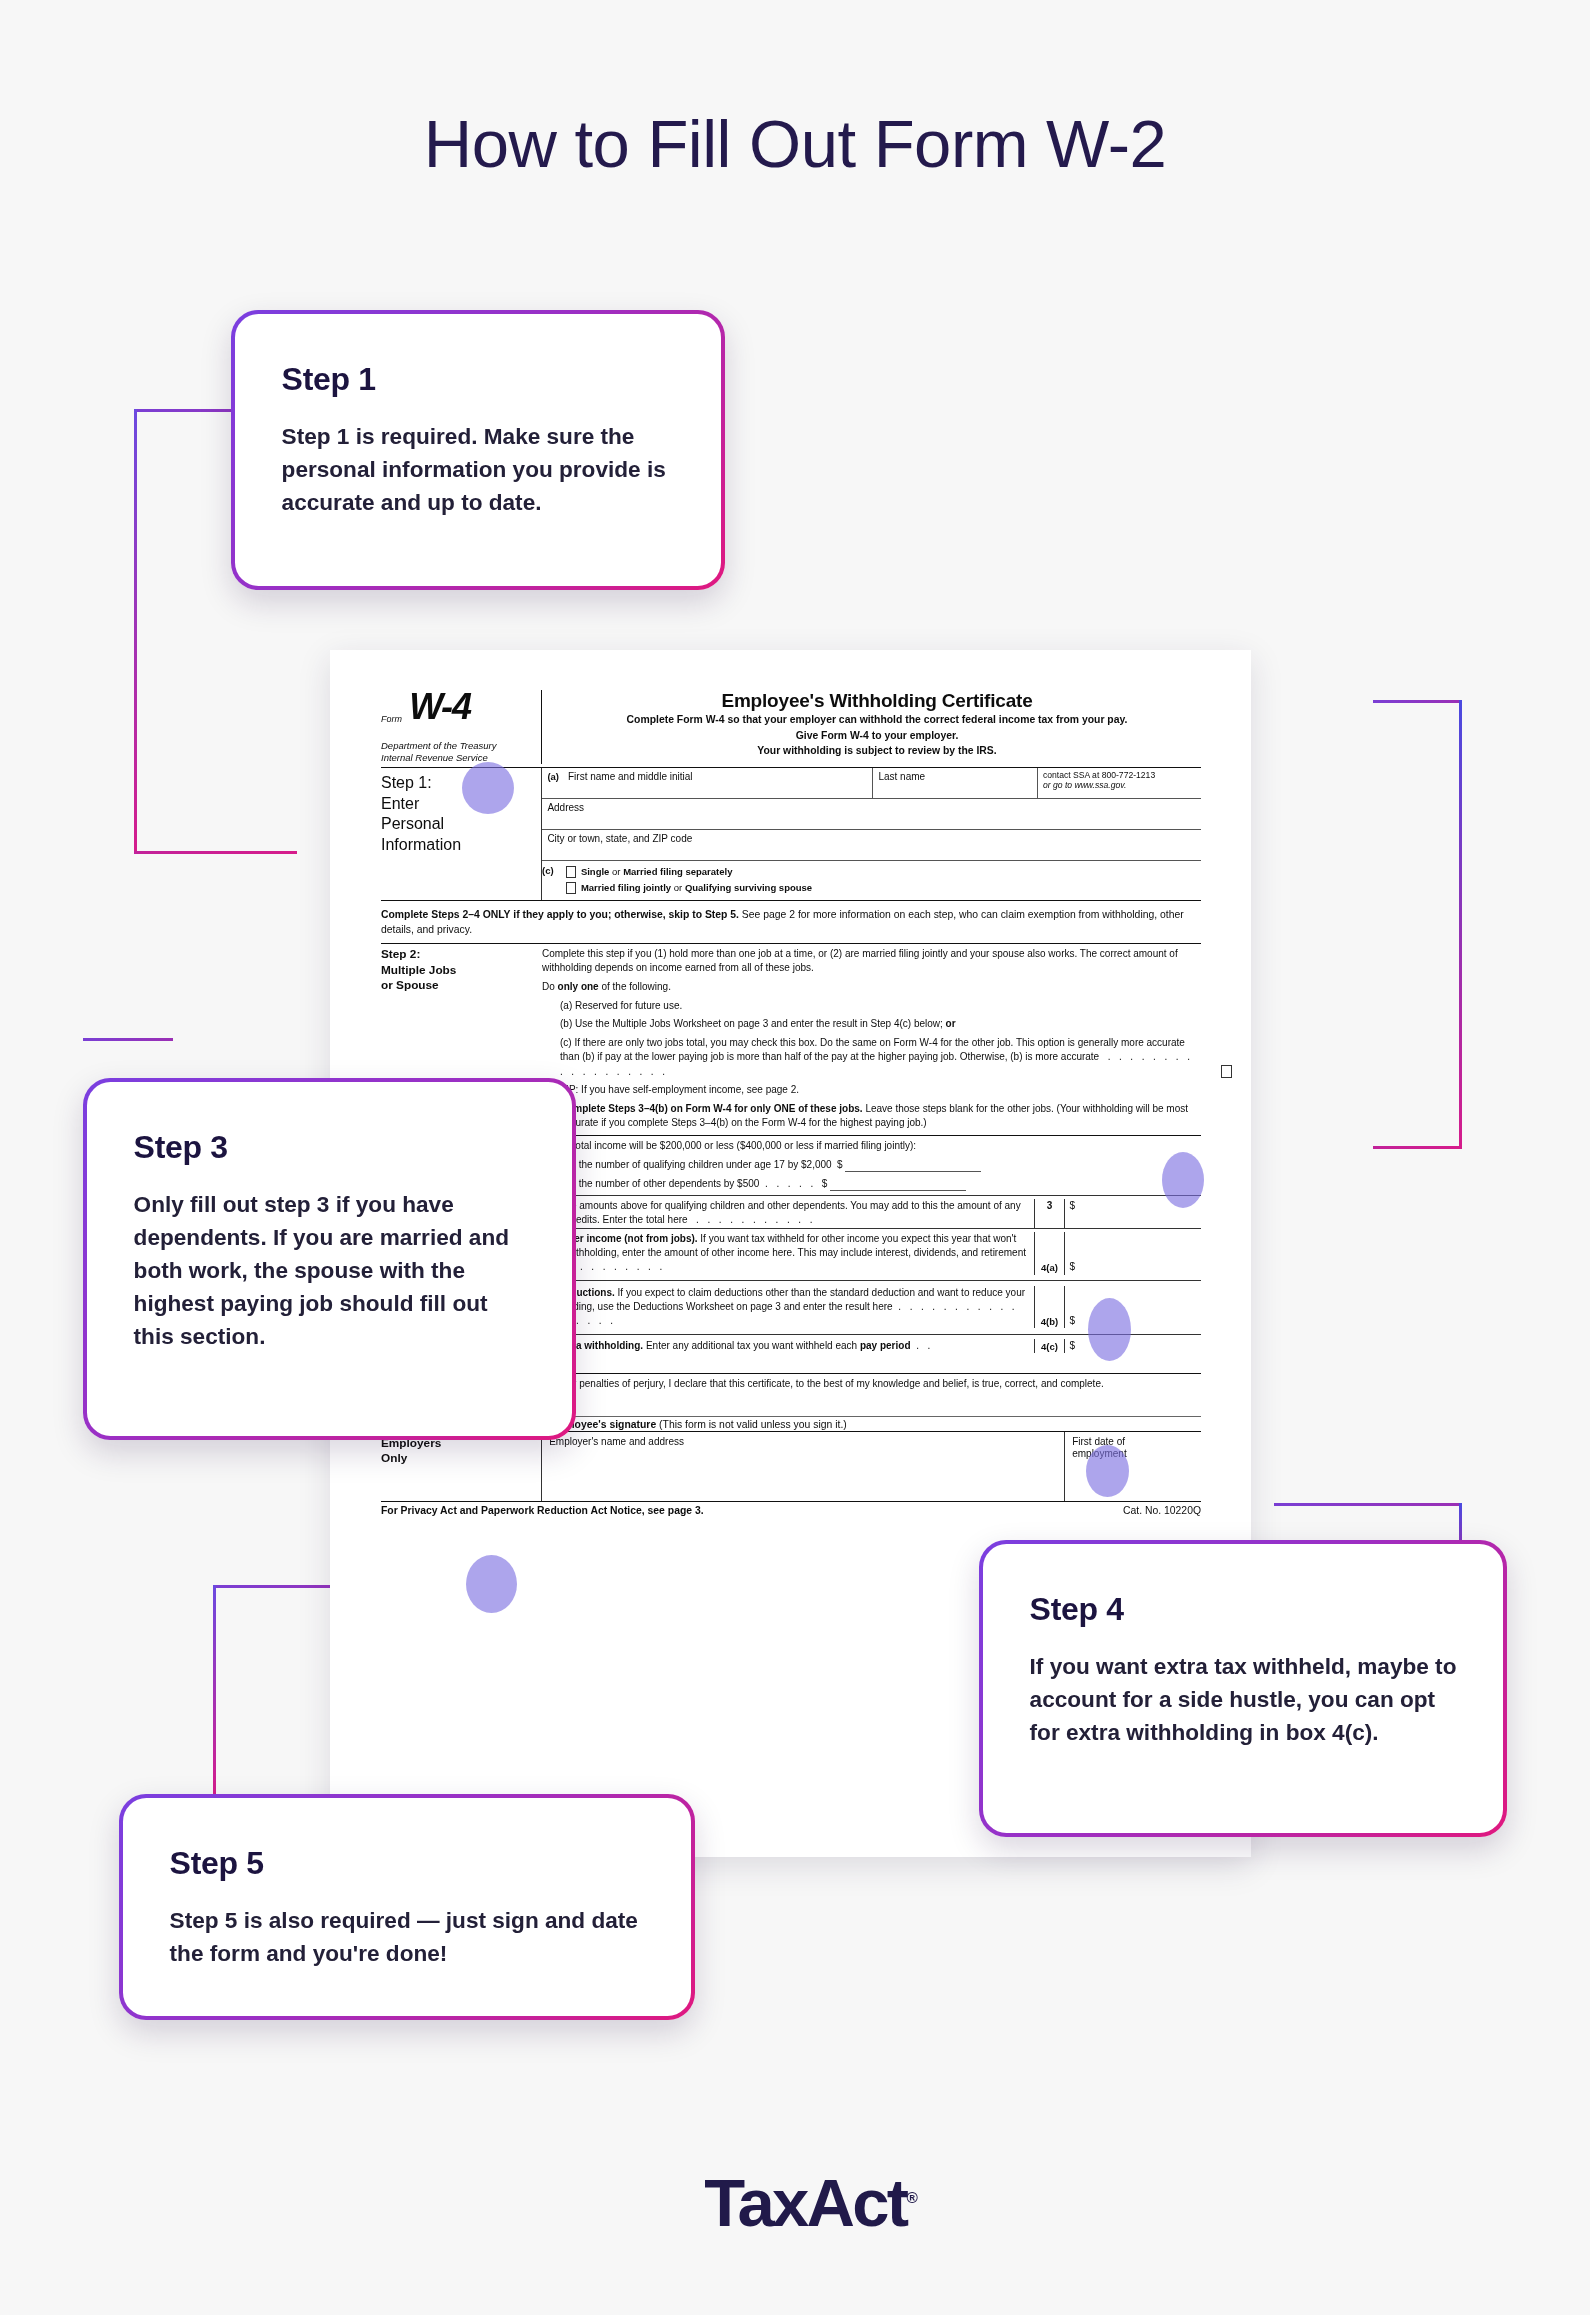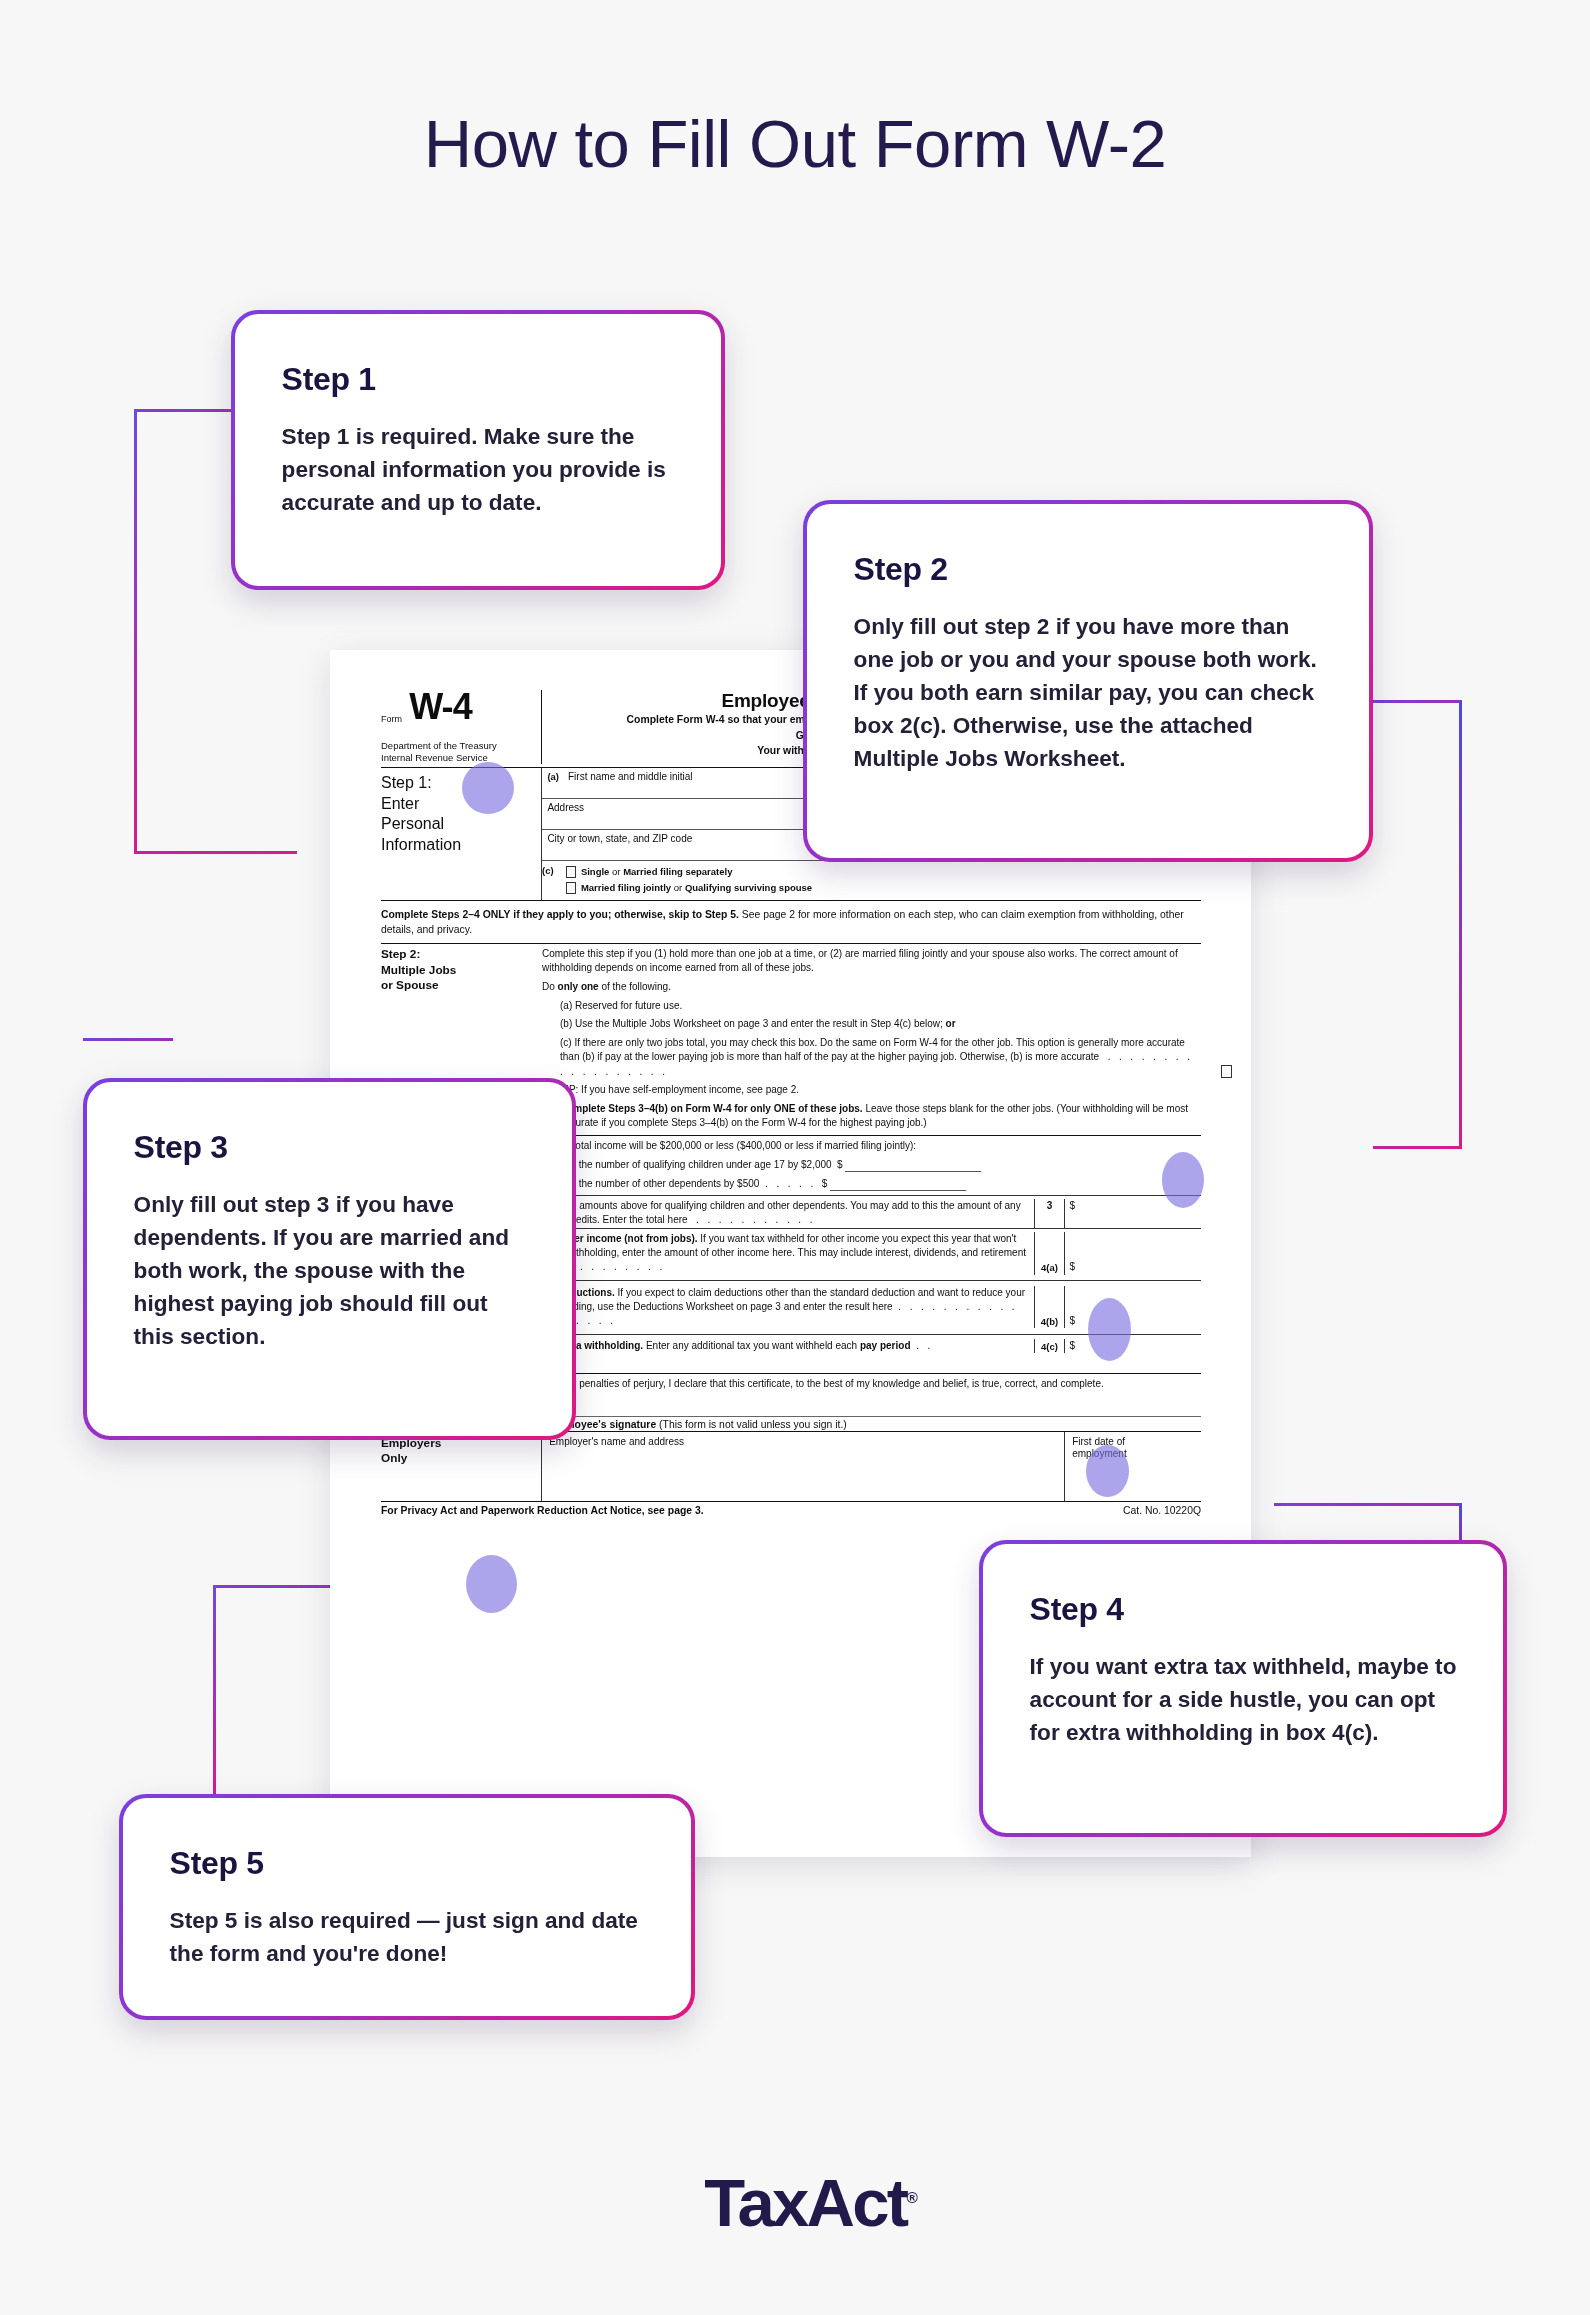--- a/index.html
+++ b/index.html
@@ -36,21 +36,21 @@
   }
   #doc-inner {
     position: absolute; left: 51px; top: 40px;
     width: 820px; height: 1122px;
     font-family: "Liberation Sans", sans-serif;
     color: #0d0d0d;
   }
 
   
   .fw-head { display: flex; align-items: flex-start; }
-  .fw-left { width: 161px; padding-right: 5.4px; border-right: 1.8px solid #111; }
+  .fw-left { width: 161px; padding-right: 5.4px; border-right: 1.8px solid #111; font-style: italic; }
   .fw-formlbl { font-size: 9px; color: #111; display: inline-block; vertical-align: bottom; }
   .fw-w4 { font-size: 36px; font-weight: 700; letter-spacing: -0.9px; line-height: .95; display: inline-block; margin-left: 7.2px; }
   .fw-dept { font-size: 9.5px; line-height: 1.25; margin-top: 16.3px; }
   .fw-right { flex: 1; padding-left: 11px; text-align: center; }
   .fw-title { font-size: 19px; font-weight: 700; letter-spacing: -0.2px; }
   .fw-sub { font-size: 10.4px; font-weight: 700; line-height: 1.5; }
 
   
   .s1wrap { display: flex; border-top: 1.8px solid #111; margin-top: 2.7px; }
   .s1label { width: 161px; padding: 5.4px 3.6px 3.6px 0; border-right: 0.9px solid #333; }
@@ -381,26 +381,20 @@
     <div class="dot" style="left:136px;top:905px;width:51px;height:58px;"></div>
   </div>
 
   <div class="card" style="left:231px;top:310px;width:494px;height:280px;">
     <div class="card-in">
       <h2>Step 1</h2>
       <p>Step 1 is required. Make sure the personal information you provide is accurate and up to date.</p>
     </div>
   </div>
 
-  <div class="card" style="left:803px;top:500px;width:570px;height:362px;">
-    <div class="card-in">
-      <h2>Step 2</h2>
-      <p>Only fill out step 2 if you have more than one job or you and your spouse both work. If you both earn similar pay, you can check box 2(c). Otherwise, use the attached Multiple Jobs Worksheet.</p>
-    </div>
-  </div>
 
   <div class="card" style="left:83px;top:1078px;width:493px;height:362px;">
     <div class="card-in">
       <h2>Step 3</h2>
       <p>Only fill out step 3 if you have dependents. If you are married and both work, the spouse with the highest paying job should fill out this section.</p>
     </div>
   </div>
 
   <div class="card" style="left:979px;top:1540px;width:528px;height:297px;">
     <div class="card-in">

